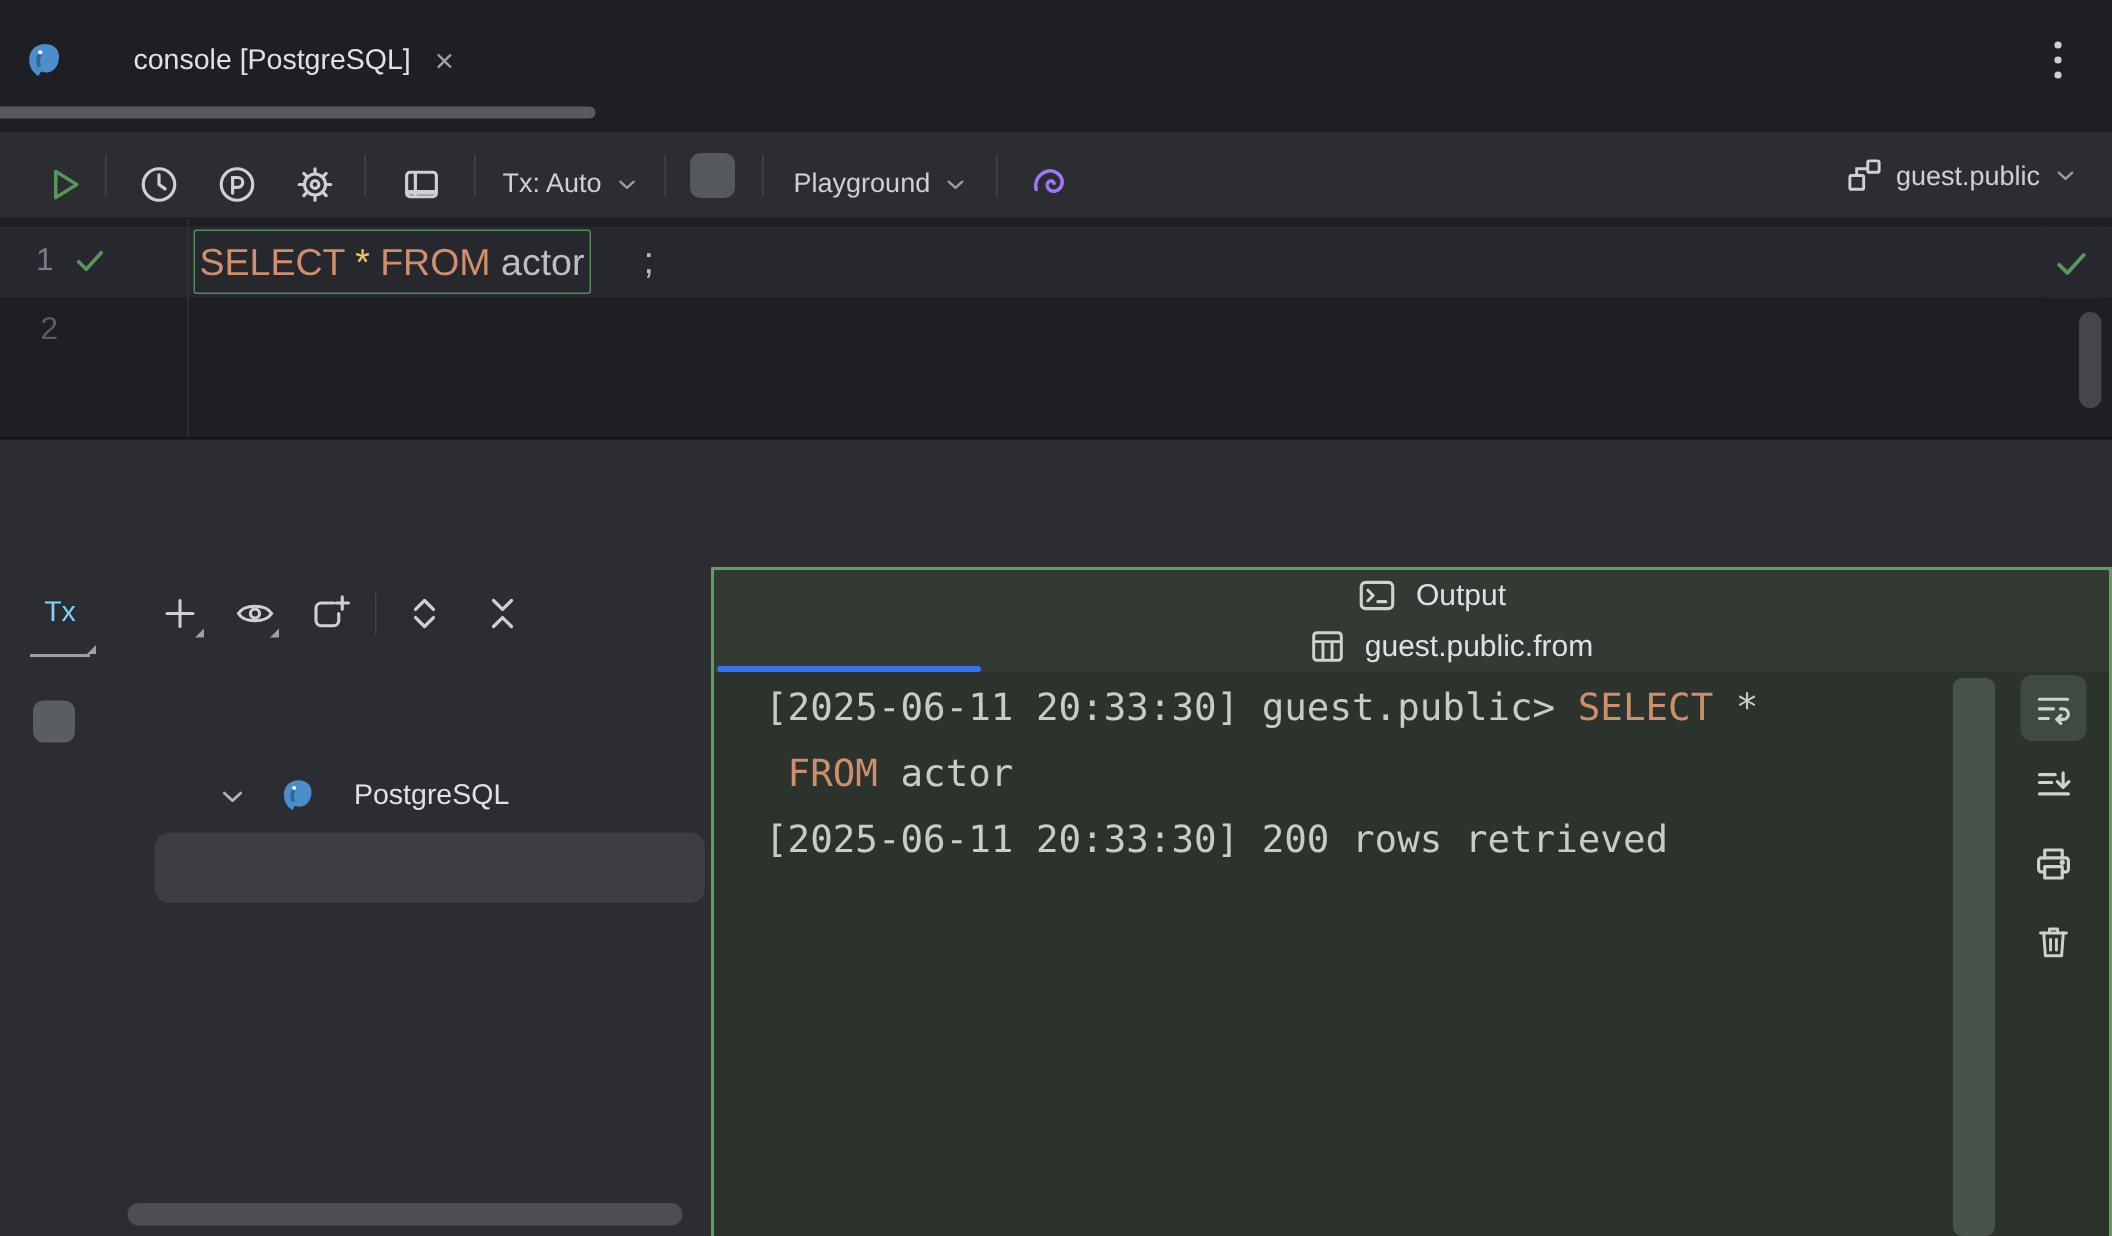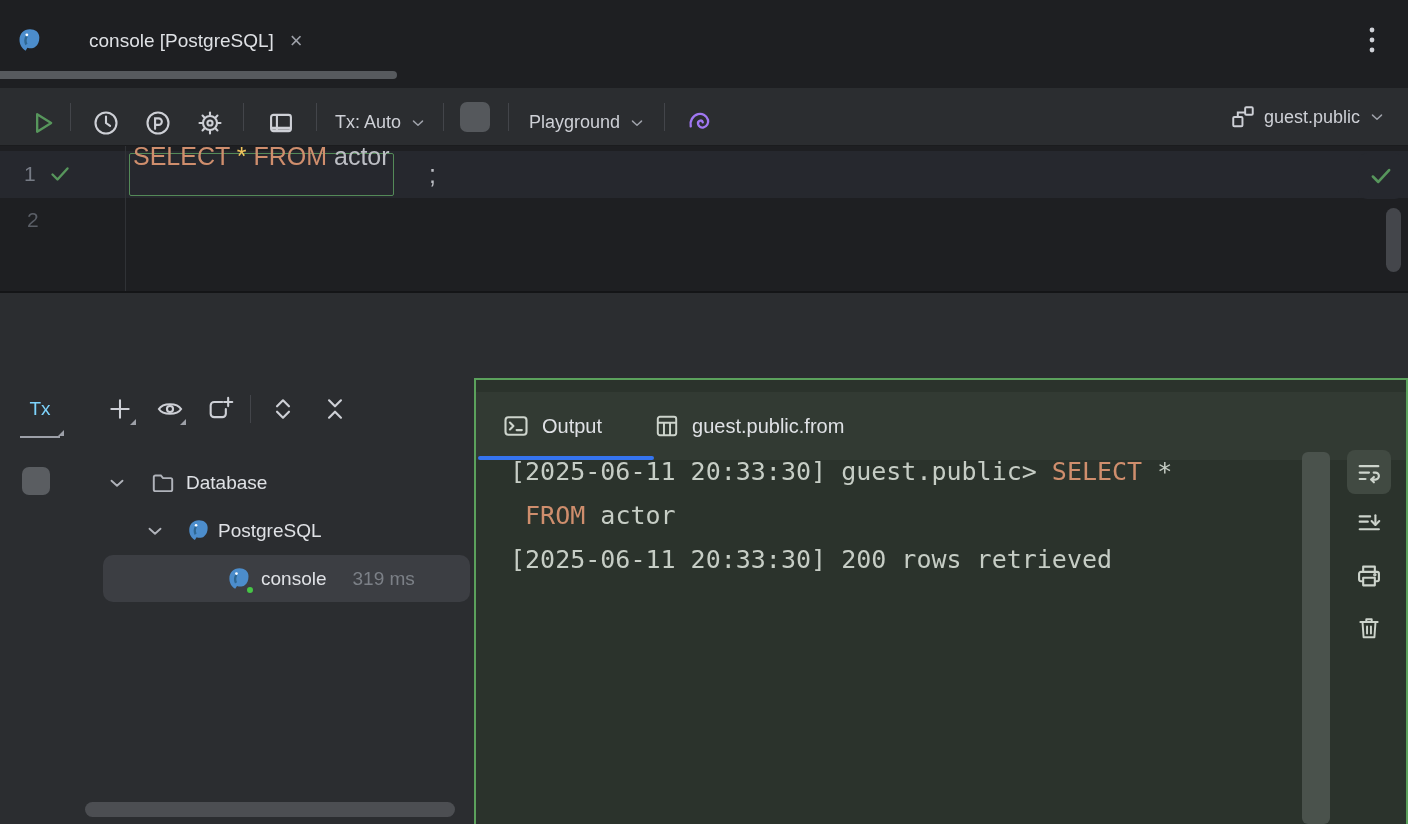--- a/index.html
+++ b/index.html
@@ -30,21 +30,21 @@
   #schema-switcher { position:absolute; right:22px; top:0; height:58px; display:flex; align-items:center; gap:8px; }
   .stop-square { width:30px; height:30px; background:#55585c; border-radius:7px; }
 
   
   #editor { left:0; top:146px; width:1408px; height:145px; background:#1e1f22; }
   .gutter-line { left:125px; top:0; width:1px; height:145px; background:#303236; }
   .cur-line { left:0; top:5px; width:1408px; height:47px; background:#26282e; }
   .lnum { font-size:21px; color:#767b85; }
   .lnum.dim { color:#5a5e66; }
   #stmt-box { left:129px; top:7px; height:43px; border:1.5px solid #548a58; border-radius:2px;
-              display:flex; align-items:flex-end; padding:17px 3px; }
+              display:flex; align-items:flex-start; padding:0 3px; }
   .code { font-size:25px; line-height:43px; color:#bcbec4; white-space:pre; }
   .seg-kw { color:#cf8e6d; } .seg-star { color:#f2c55c; } .seg-ident { color:#bcbec4; } .seg-plain { color:inherit; }
   #inspection-ok { left:1358px; top:7px; width:46px; height:46px; background:#26282e; border-radius:9px;
                    display:flex; align-items:center; justify-content:center; }
   #editor-vscroll { left:1386px; top:62px; width:15px; height:64px; background:#44464b; border-radius:8px; }
 
   
   #services { left:0; top:291px; width:1408px; height:533px; background:#2b2d30; border-top:2px solid #141517; }
   #services-header { left:0; top:0; width:1408px; height:84px; border-bottom:1px solid #1d1e21;
                      display:flex; align-items:center; }
@@ -66,22 +66,22 @@
   .tree-row { position:absolute; height:48px; display:flex; align-items:center; }
   .tree-label { font-size:19px; color:#dfe1e5; }
   .tree-time { font-size:19px; color:#7c8087; margin-left:26px; }
   #row-console-bg { left:103px; top:262px; width:367px; height:47px; background:#3c3e43; border-radius:10px; }
   .status-square { left:22px; top:174px; width:28px; height:28px; background:#5a5d61; border-radius:7px; }
   #tree-hscroll { left:85px; top:509px; width:370px; height:15px; background:#4c4e52; border-radius:8px; }
 
   
   #output-panel { left:474px; top:85px; width:934px; height:448px; background:#2b332c;
                   border:2px solid #5ba15c; }
-  #output-tabs { position:absolute; left:0; top:12px; width:930px; height:68px; background:#323a33;
-                 display:flex; align-items:center; }
+  #output-tabs { position:absolute; left:0; top:0; width:930px; height:68px; background:#323a33;
+                 display:flex; align-items:center;flex-direction:column; }
   .out-tab { display:flex; align-items:center; gap:12px; height:68px; }
   .out-tab .lbl { font-size:20px; color:#dfe1e5; }
   #tab-underline { position:absolute; left:2px; top:64px; width:176px; height:4px; background:#3574f0; border-radius:2px; }
   #console-out { position:absolute; left:34px; top:70px; width:800px; }
   .console-line { font-family:"DejaVu Sans Mono", monospace; font-size:25px; line-height:44px;
                   color:#c6cdc5; white-space:pre; }
   #out-vscroll { position:absolute; left:826px; top:72px; width:28px; height:372px; background:#4a524c; border-radius:6px; }
   #out-actions { position:absolute; left:856px; top:70px; width:74px; display:flex; flex-direction:column;
                  align-items:center; gap:8px; }
   .out-icon-btn { width:44px; height:44px; display:flex; align-items:center; justify-content:center; border-radius:8px; }
@@ -263,55 +263,34 @@
       <div class="icon-btn" style="margin-left:16px">
         <svg width="26" height="26" viewBox="0 0 24 24" fill="none" stroke="#ced0d6" stroke-width="2" stroke-linecap="round" stroke-linejoin="round">
           <path d="M6.5 4 L12 9.5 L17.5 4"></path>
             <path d="M6.5 20 L12 14.5 L17.5 20"></path>
         </svg>
       </div>
     </div>
 
     <div class="status-square abs"></div>
 
-    <div class="tree-row" style="left:106px;top:166px">
-      <svg width="22" height="22" viewBox="0 0 24 24">
-          <path d="M6 9.5 L12 15 L18 9.5" fill="none" stroke="#b0b3ba" stroke-width="2" stroke-linecap="round" stroke-linejoin="round"></path>
-        </svg>
-      <svg width="26" height="26" viewBox="0 0 24 24" style="margin-left:22px" fill="none" stroke="#b0b3ba" stroke-width="1.8">
-        <path d="M3.5 6.5 a1.5 1.5 0 0 1 1.5 -1.5 h5 l2 2.5 h7 a1.5 1.5 0 0 1 1.5 1.5 v9 a1.5 1.5 0 0 1 -1.5 1.5 h-14 a1.5 1.5 0 0 1 -1.5 -1.5 Z"></path>
-      </svg>
-      <span class="tree-label" style="margin-left:10px">Database</span>
-    </div>
 
     <div class="tree-row" style="left:144px;top:214px">
       <svg width="22" height="22" viewBox="0 0 24 24">
           <path d="M6 9.5 L12 15 L18 9.5" fill="none" stroke="#b0b3ba" stroke-width="2" stroke-linecap="round" stroke-linejoin="round"></path>
         </svg>
       <svg width="26" height="26" viewBox="0 0 24 24" style="margin-left:20px">
         <path d="M20 9c0-4.5-3.6-7-8-7C6.4 2 3 6 3 11c0 4.2 2.1 7.4 5.2 9.3l1.6-2.6c2.2 1 4.9.8 6.8-.7 2.2-1.7 3.4-4.2 3.4-8z" fill="#4c8dcc"></path>
         <path d="M8.3 7.5C6.8 9.5 6.6 13 8 15.6l1.8-1.2C8.8 12.5 9 10 10 8.5z" fill="#2f6792"></path>
         <circle cx="9.3" cy="6.7" r="1.2" fill="#ffffff"></circle>
       </svg>
-      <span class="tree-label" style="margin-left:6px">PostgreSQL</span>
+      <span class="tree-label" style="margin-left:24px">PostgreSQL</span>
     </div>
 
     <div id="row-console-bg" class="abs"></div>
-    <div class="tree-row" style="left:226px;top:262px">
-      <span style="position:relative;display:inline-block;width:27px;height:27px">
-        <svg width="27" height="27" viewBox="0 0 24 24">
-          <path d="M20 9c0-4.5-3.6-7-8-7C6.4 2 3 6 3 11c0 4.2 2.1 7.4 5.2 9.3l1.6-2.6c2.2 1 4.9.8 6.8-.7 2.2-1.7 3.4-4.2 3.4-8z" fill="#4c8dcc"></path>
-          <path d="M8.3 7.5C6.8 9.5 6.6 13 8 15.6l1.8-1.2C8.8 12.5 9 10 10 8.5z" fill="#2f6792"></path>
-          <circle cx="9.3" cy="6.7" r="1.2" fill="#ffffff"></circle>
-        </svg>
-        <span style="position:absolute;right:-2px;bottom:-2px;width:10px;height:10px;border-radius:50%;background:#46c546;border:2px solid #3c3e43"></span>
-      </span>
-      <span class="tree-label" style="margin-left:8px">console</span>
-      <span class="tree-time">319 ms</span>
-    </div>
 
     <div id="tree-hscroll" class="abs"></div>
 
     <div id="output-panel" class="abs">
       <div id="output-tabs">
         <div class="out-tab" style="margin-left:26px">
           <svg width="28" height="28" viewBox="0 0 24 24" fill="none" stroke="#cdd4cc" stroke-width="1.8">
             <rect x="3" y="4.5" width="18" height="15" rx="2.5"></rect>
             <path d="M6.8 9 L9.8 12 L6.8 15" stroke-linecap="round" stroke-linejoin="round"></path>
             <path d="M12.5 15.5 H17" stroke-linecap="round"></path>

